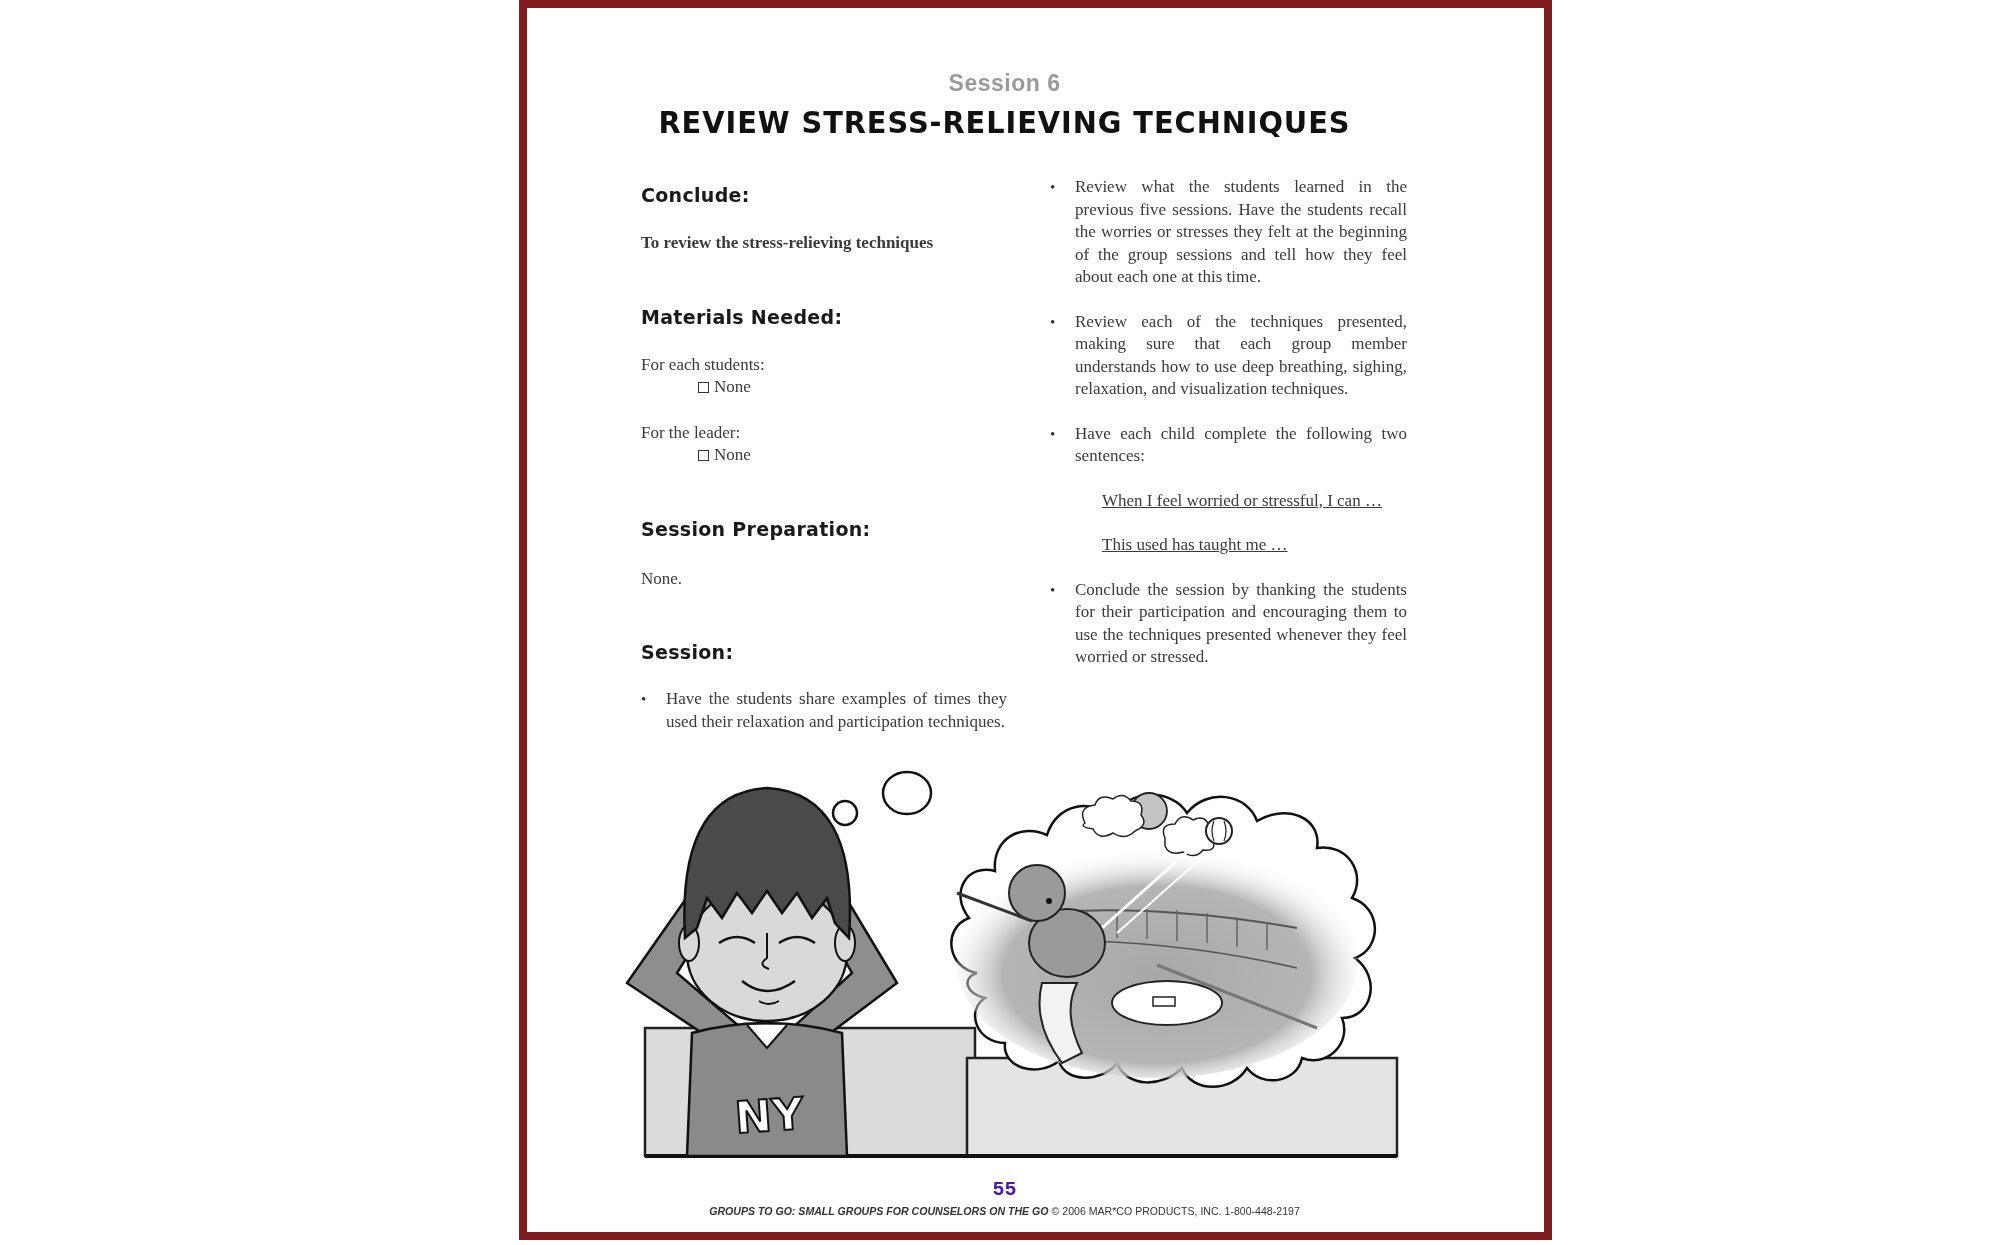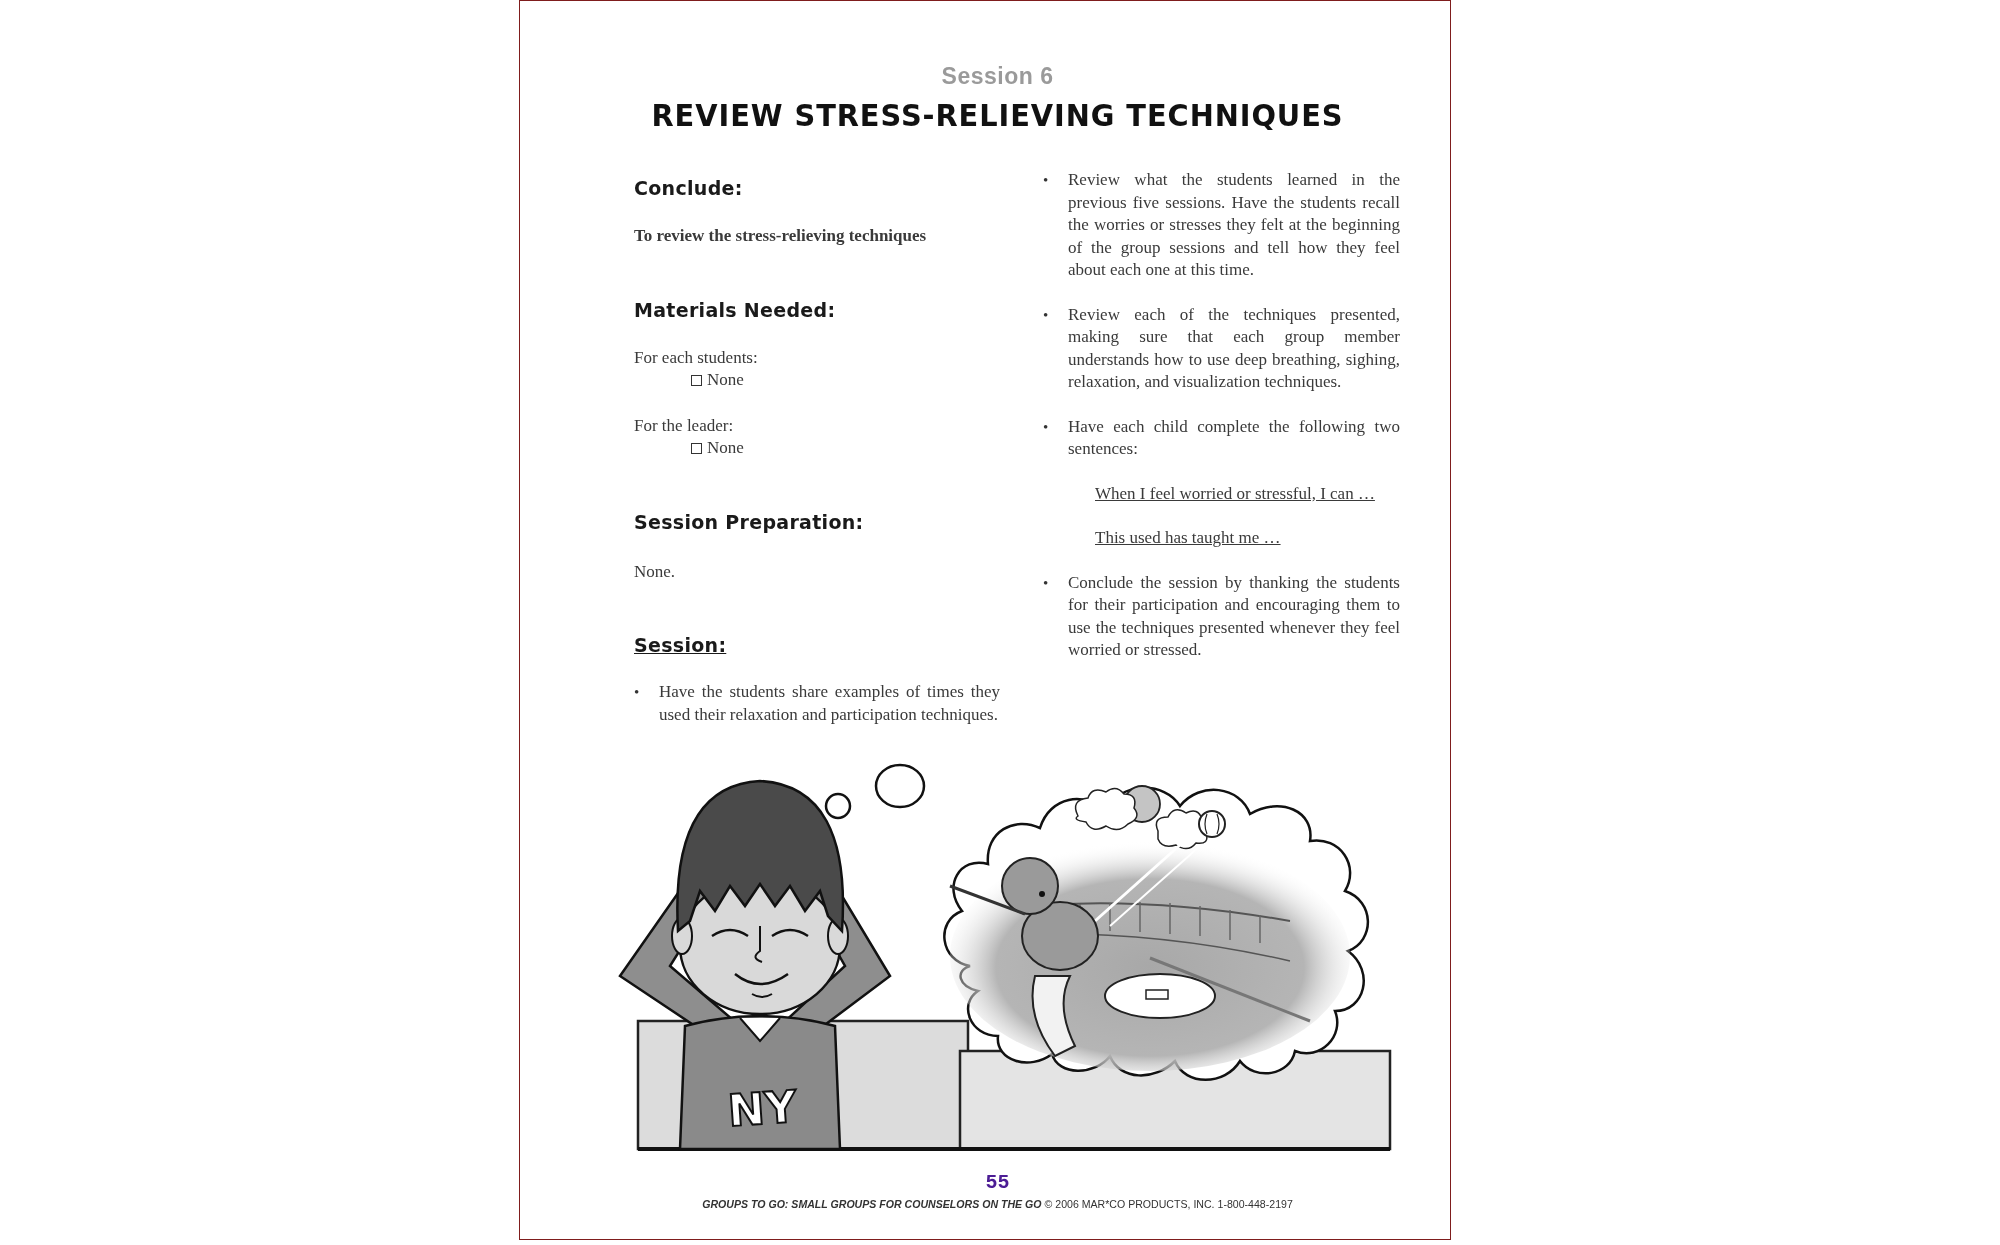--- a/index.html
+++ b/index.html
@@ -1,19 +1,19 @@
 <!DOCTYPE html>
 <html><head>
 <meta charset="utf-8">
 <style>
   html, body { margin: 0; padding: 0; background: #ffffff; }
   body { width: 2000px; height: 1245px; position: relative; overflow: hidden; }
   .page {
-    position: absolute; left: 519px; top: 0; width: 932px; height: 1240px;
-    border: 1px solid #7f1d1d; box-sizing: border-box; background: #ffffff;
+    position: absolute; left: 519px; top: 0; width: 1033px; height: 1240px;
+    border: 8px solid #7f1d1d; box-sizing: border-box; background: #ffffff;
   }
   .abs { position: absolute; }
   .session-label {
     left: 0; width: 955px; top: 62px; text-align: center;
     font-family: "Liberation Sans", sans-serif; font-weight: bold;
     font-size: 23px; color: #9a9a9a; letter-spacing: 0.5px;
   }
   .title {
     left: 0; width: 955px; top: 96px; text-align: center;
     font-family: "DejaVu Sans", sans-serif; font-weight: bold;
@@ -70,21 +70,21 @@
     <span class="checkbox"></span><span>None</span>
   </div>
   <div class="abs body-text" style="left:114px; top:414px;">For the leader:</div>
   <div class="abs body-text" style="left:171px; top:436px;">
     <span class="checkbox"></span><span>None</span>
   </div>
 
   <div class="abs heading" style="left:114px; top:510px;">Session Preparation:</div>
   <div class="abs body-text" style="left:114px; top:560px;">None.</div>
 
-  <div class="abs heading" style="left:114px; top:633px;text-decoration:underline;">Session:</div>
+  <div class="abs heading" style="left:114px; top:633px;">Session:</div>
   <ul class="abs bullet-list body-text" style="left:114px; top:680px; width:366px;">
     <li class="bullet-item">
       <span class="dot">•</span>
       <span>Have the students share examples of times they used their relaxation and participation techniques.</span>
     </li>
   </ul>
 
   <div class="abs right-col body-text">
     <ul class="bullet-list">
       <li class="bullet-item">

